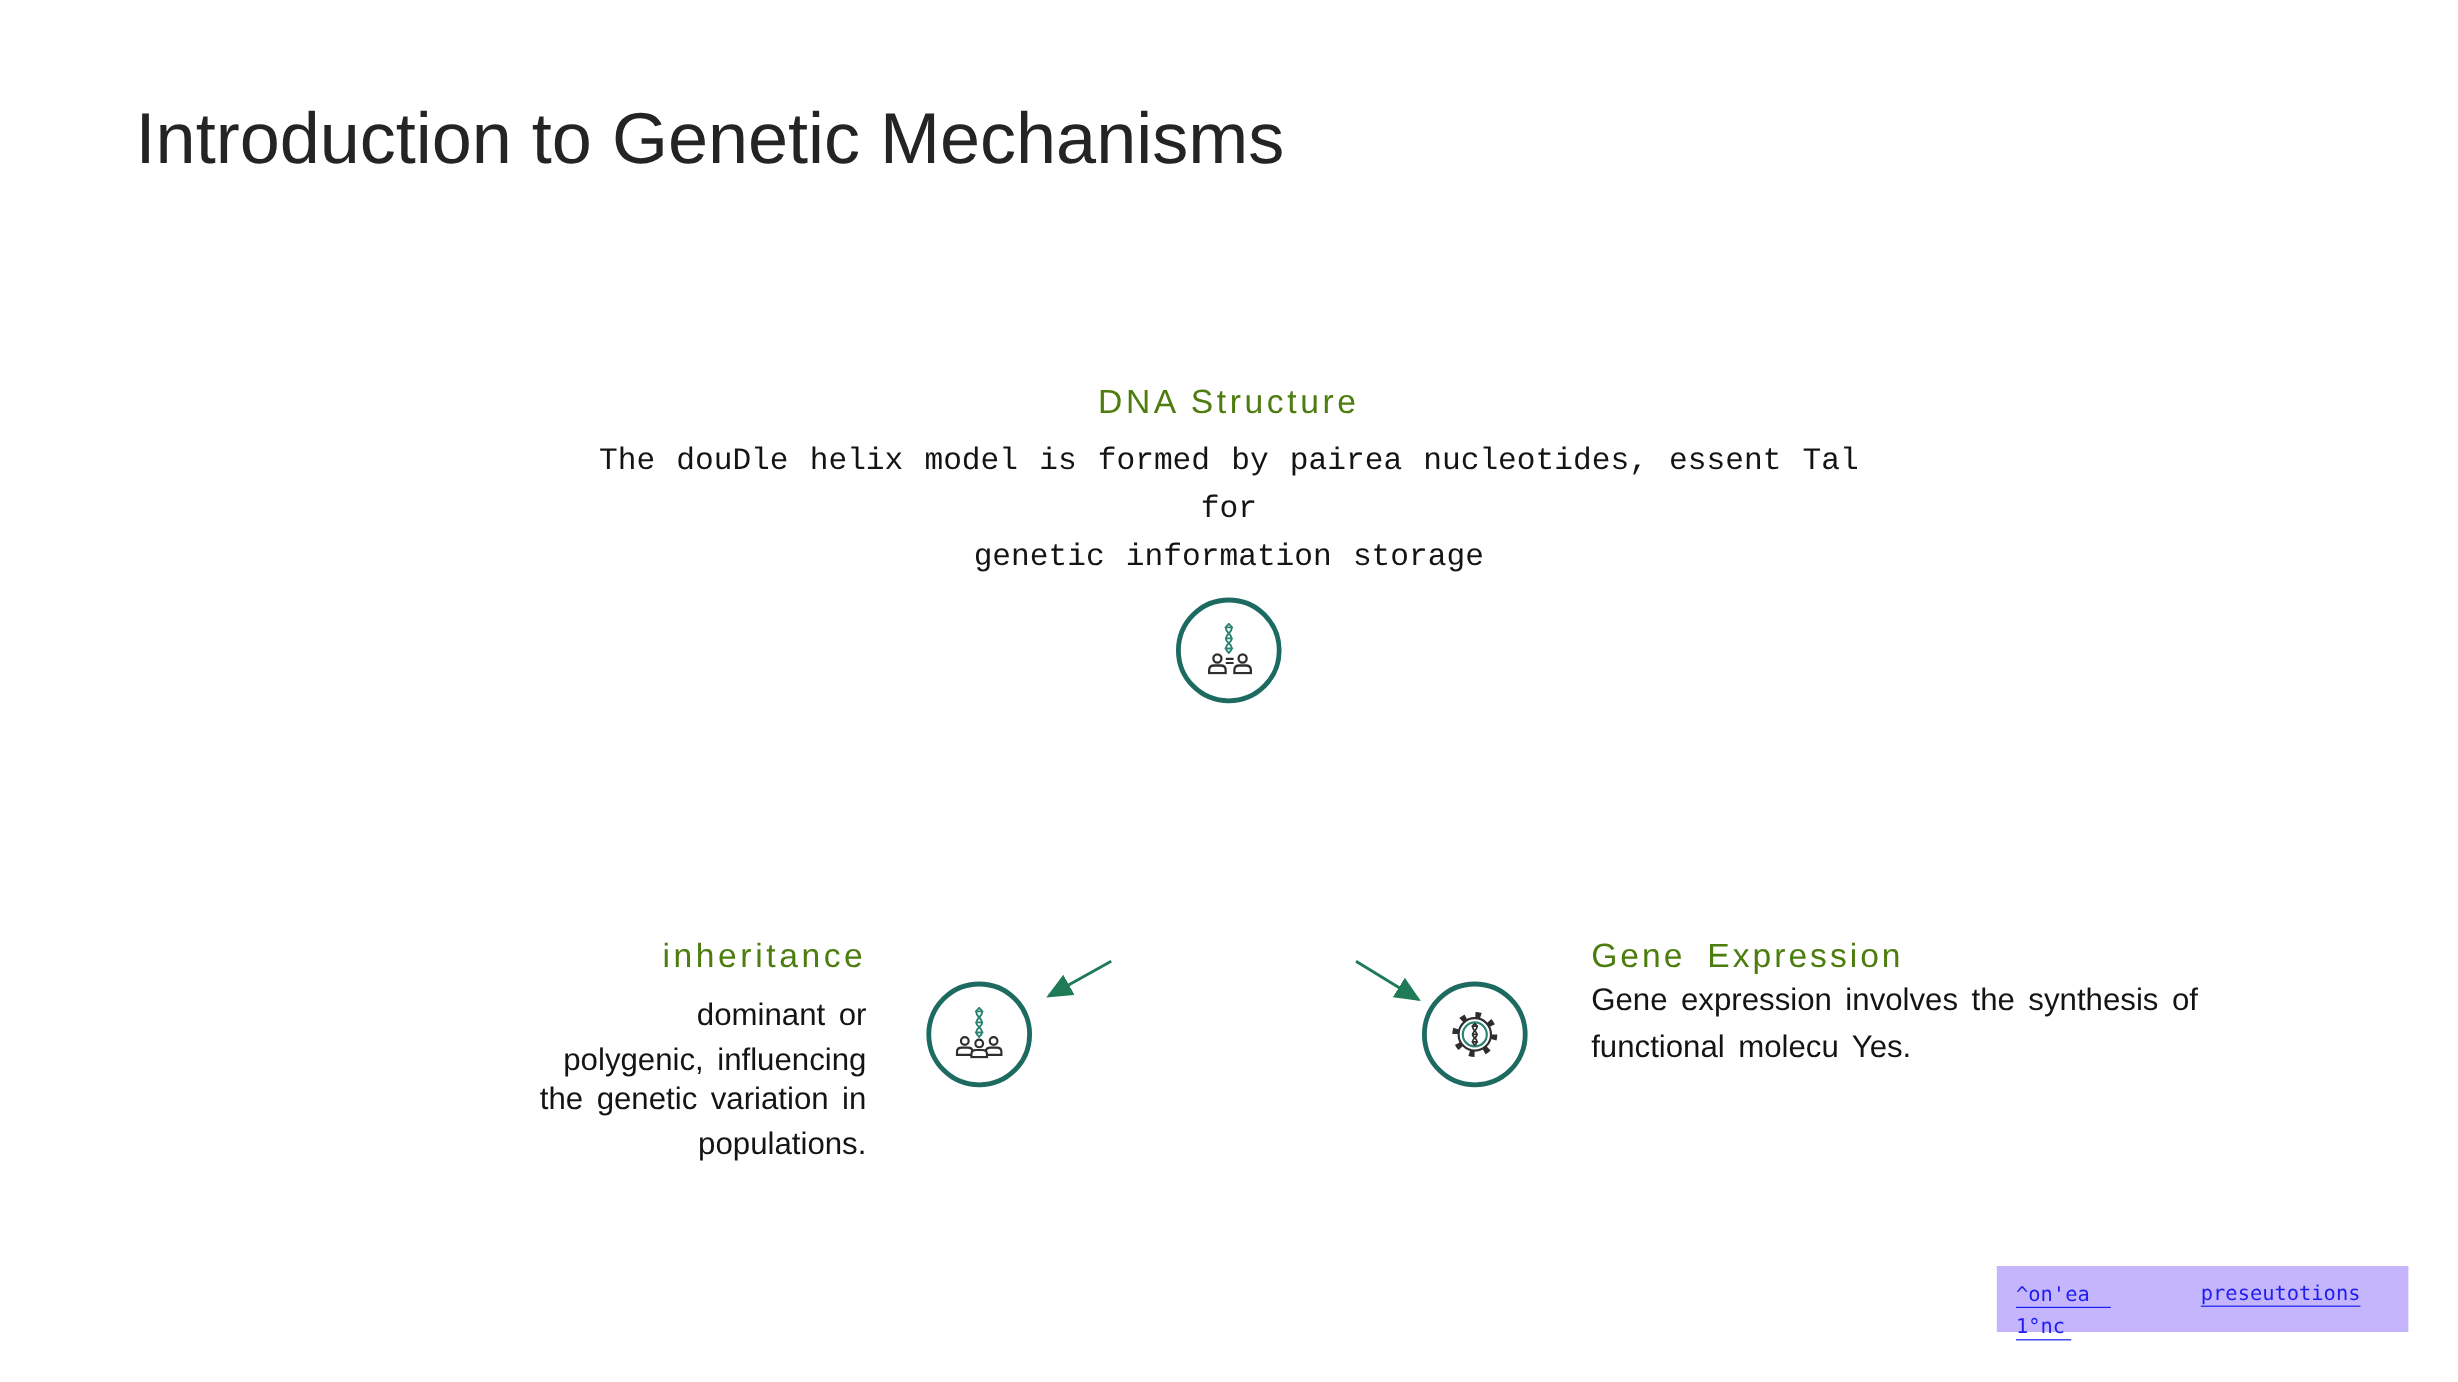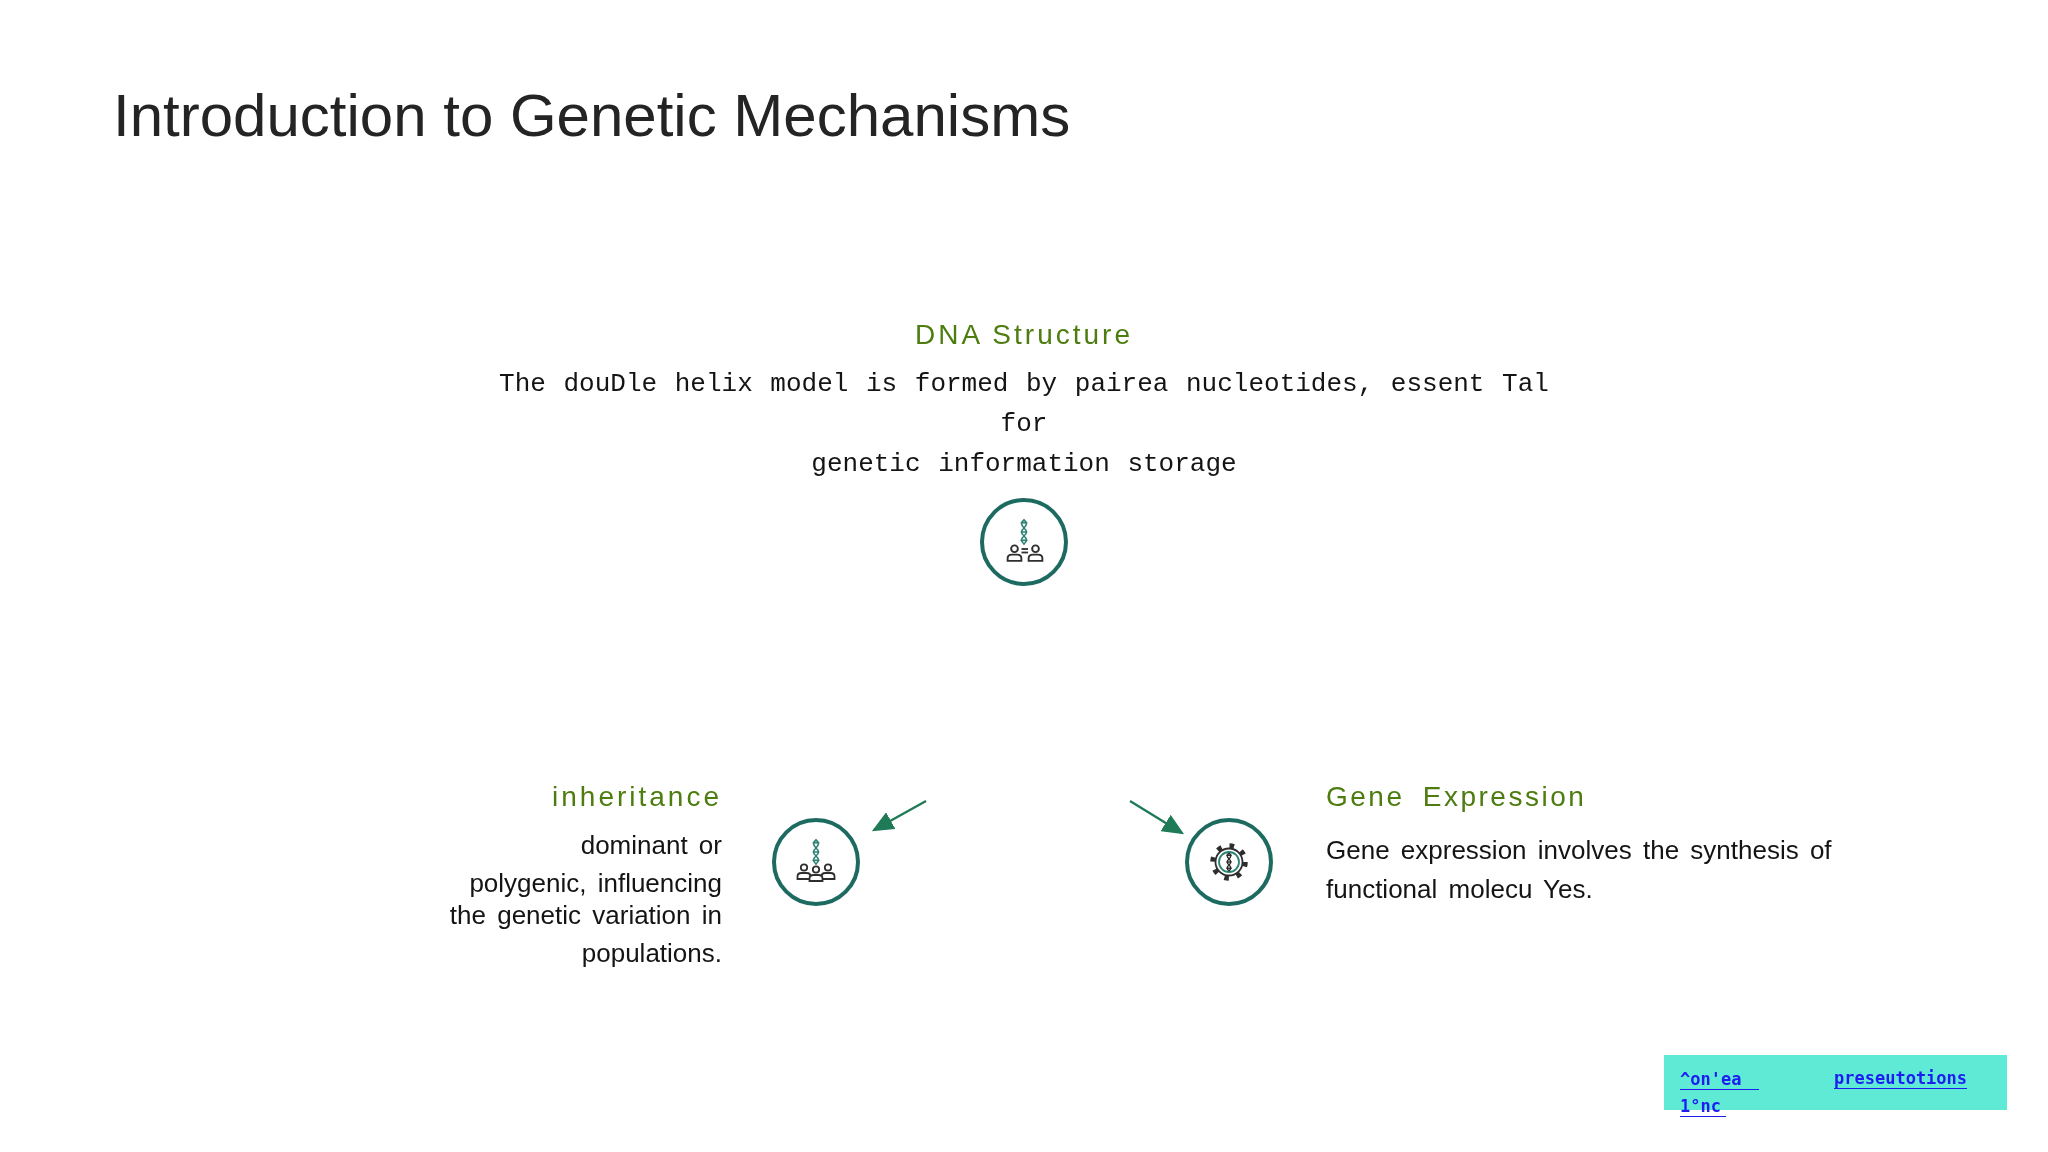--- a/index.html
+++ b/index.html
@@ -41,30 +41,30 @@
   .inh-l1 { margin-top:17px; }
   .inh-l2 { margin-top:12px; }
   .inh-l3 { margin-top:0; }
   .inh-l4 { margin-top:-6px; }
   .inh-l5 { margin-top:0; }
 
   
   .ge-block { position:absolute; left:1326px; top:780px; width:560px; text-align:left; }
   .ge-block .section-heading { letter-spacing:2.5px; word-spacing:8px; }
   .ge-line { line-height:39px; word-spacing:4px; }
-  .ge-l1 { margin-top:17px; }
+  .ge-l1 { }
 
   .arrow { position:absolute; }
   .arrow-left  { left:858px; top:793px; }
   .arrow-right { left:1120px; top:793px; }
 
   
   .footer-box {
     position:absolute; left:1664px; top:1055px; width:343px; height:55px;
-    background:#5eead4; overflow:visible;font-weight:bold;
+    background:#c4b5fd; overflow:visible;
   }
   .flink {
     position:absolute; font-family:"DejaVu Sans Mono", monospace;
     font-size:17px; color:#1D1DF2; text-decoration:none;
     border-bottom:1.5px solid #1D1DF2; cursor:pointer;
   }
   .flink1 { left:16px;  top:14px; padding-right:18px; }
   .flink2 { left:170px; top:13px; }
   .flink3 { left:16px;  top:41px; padding-right:5px; }
 

